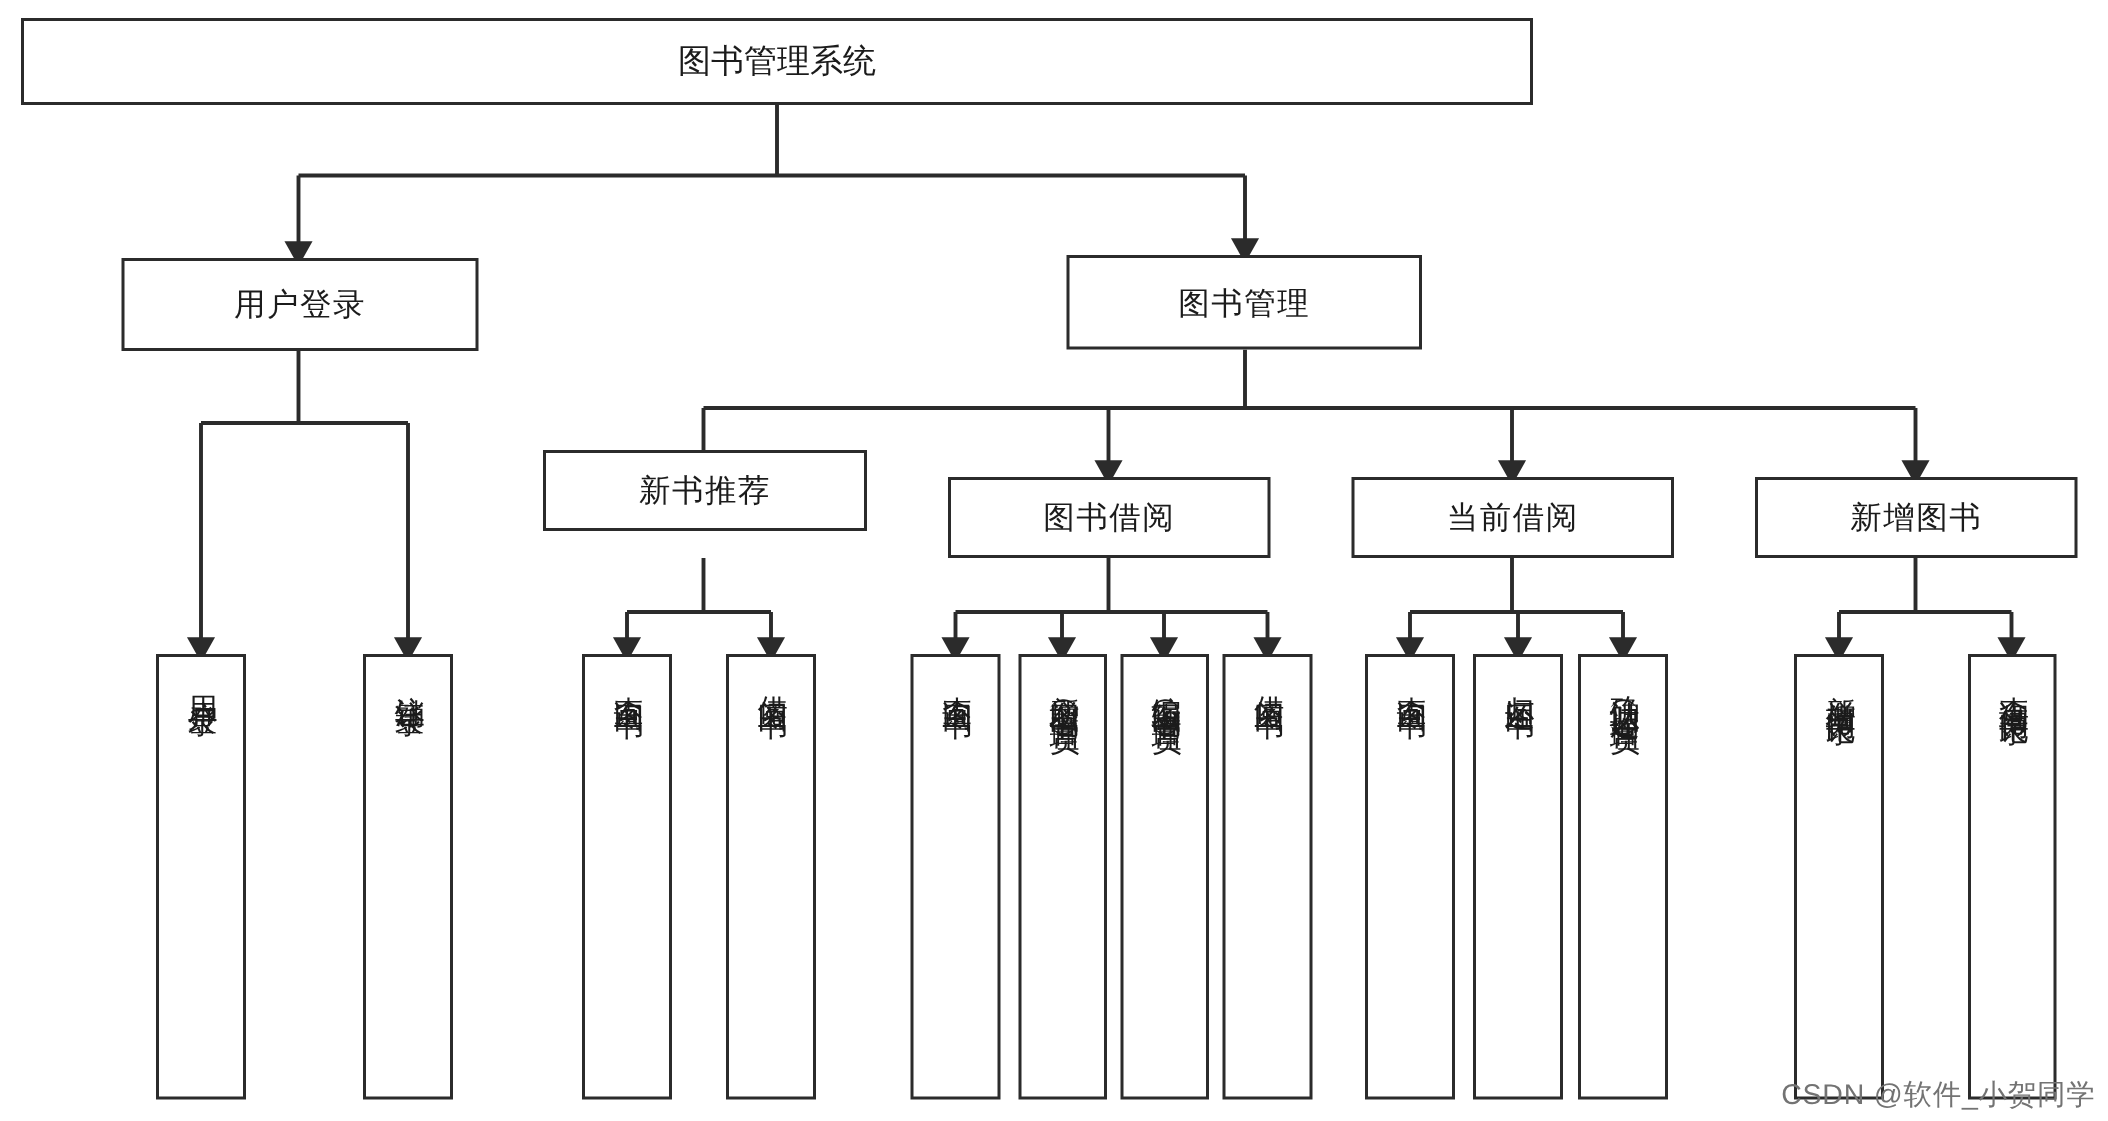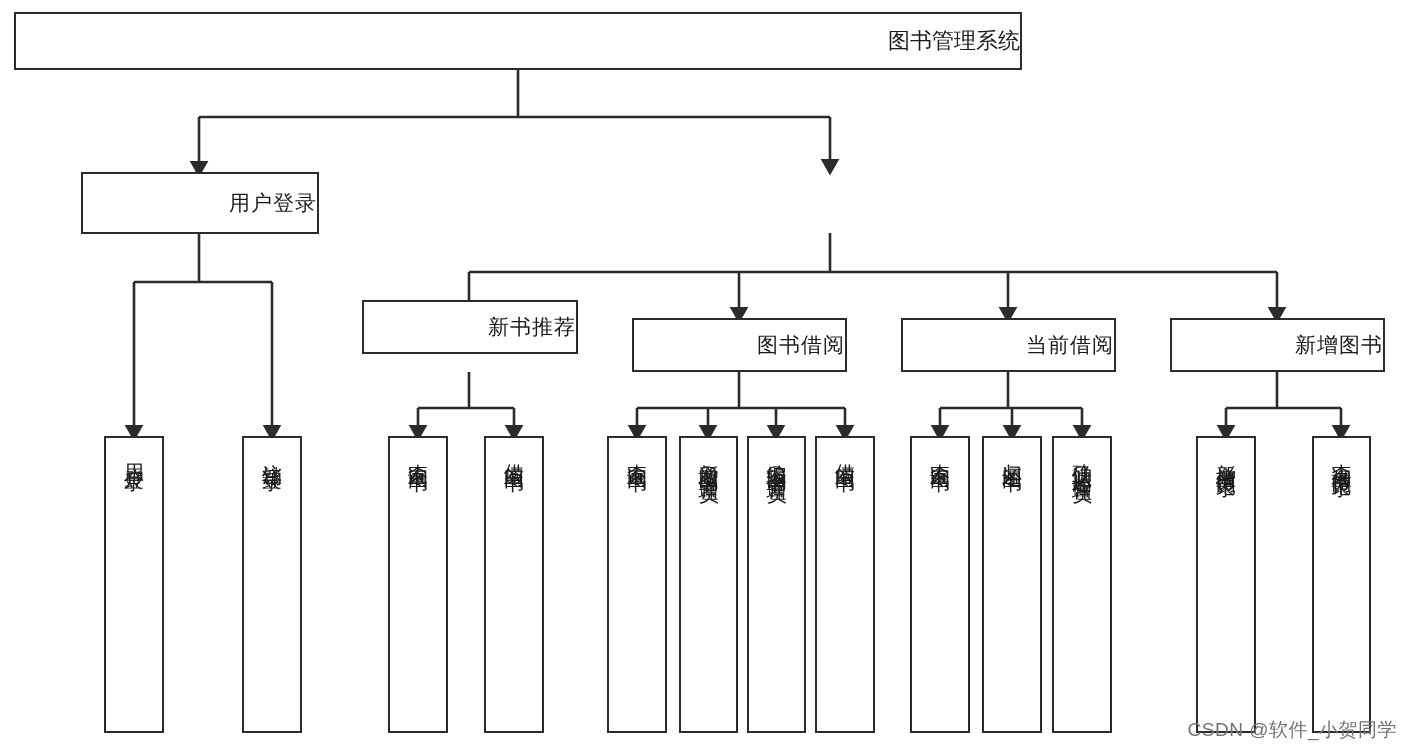--- a/index.html
+++ b/index.html
@@ -2,21 +2,21 @@
 <html><head>
 <meta charset="utf-8">
 <style>
   html,body{margin:0;padding:0;background:#ffffff;}
   body{width:1405px;height:747px;overflow:hidden;
        font-family:"Liberation Sans","DejaVu Sans",sans-serif;}
   #stage{position:relative;width:1405px;height:747px;background:#fff;}
   svg#wires{position:absolute;left:0;top:0;width:1405px;height:747px;}
   .node{position:absolute;box-sizing:border-box;background:#ffffff;
         border:2px solid #2b2b2b;display:flex;align-items:center;
-        justify-content:flex-end;color:#1b1b1b;}
+        justify-content:center;color:#1b1b1b;}
   .node.h{font-size:21px;letter-spacing:1px;}
   .node.root{font-size:22px;}
   .node.leaf{font-size:20px;padding-top:10px;align-items:flex-start;
              justify-content:center;}
   .vtext{writing-mode:vertical-rl;text-orientation:upright;
          line-height:1.06;letter-spacing:3px;white-space:nowrap;}
   .wm{position:absolute;right:8px;bottom:4px;font-size:19px;color:#737373;
       letter-spacing:.5px;white-space:nowrap;}
 </style>
 </head>
@@ -74,20 +74,23 @@
     </g>
   </svg>
 
   <div class="node root" style="left:14px;top:12px;width:1008px;height:58px;">
     <span>图书管理系统</span>
   </div>
 
   <div class="node h" style="left:81px;top:172px;width:238px;height:62px;">
     <span>用户登录</span>
   </div>
+  <div class="node h" style="left:711px;top:170px;width:237px;height:63px;">
+    <span>图书管理</span>
+  </div>
 
   <div class="node h" style="left:362px;top:300px;width:216px;height:54px;">
     <span>新书推荐</span>
   </div>
   <div class="node h" style="left:632px;top:318px;width:215px;height:54px;">
     <span>图书借阅</span>
   </div>
   <div class="node h" style="left:901px;top:318px;width:215px;height:54px;">
     <span>当前借阅</span>
   </div>

